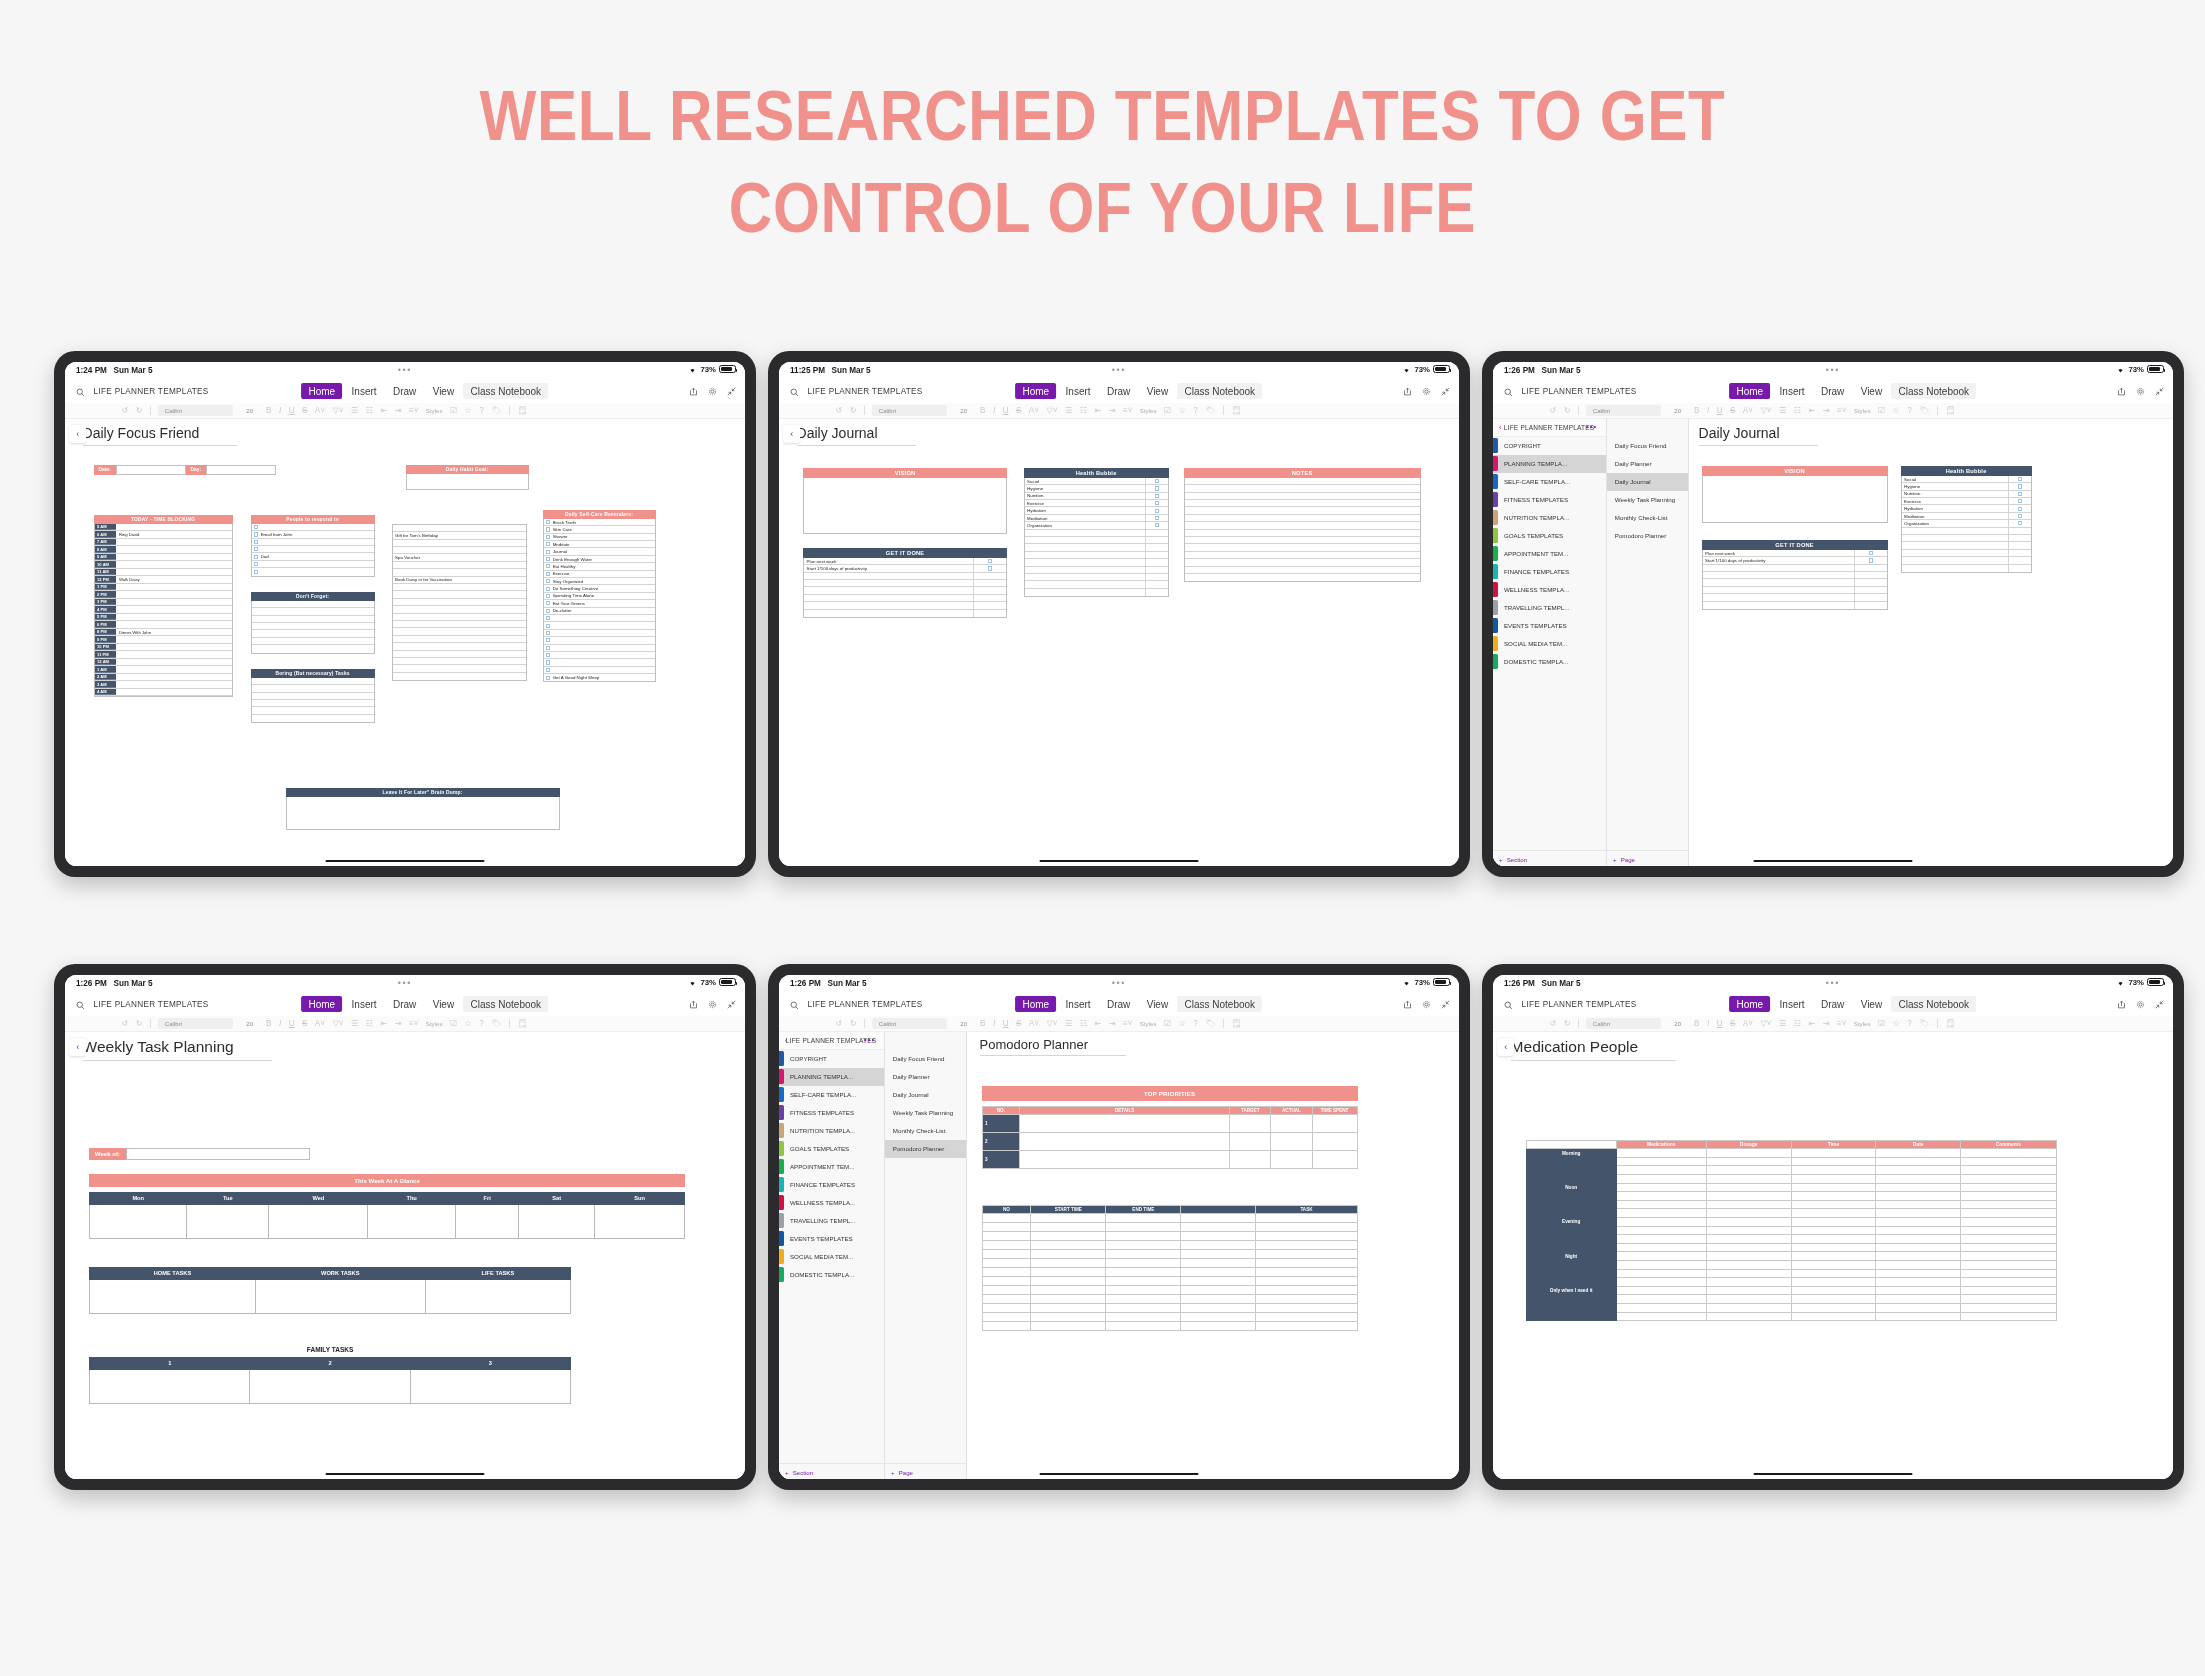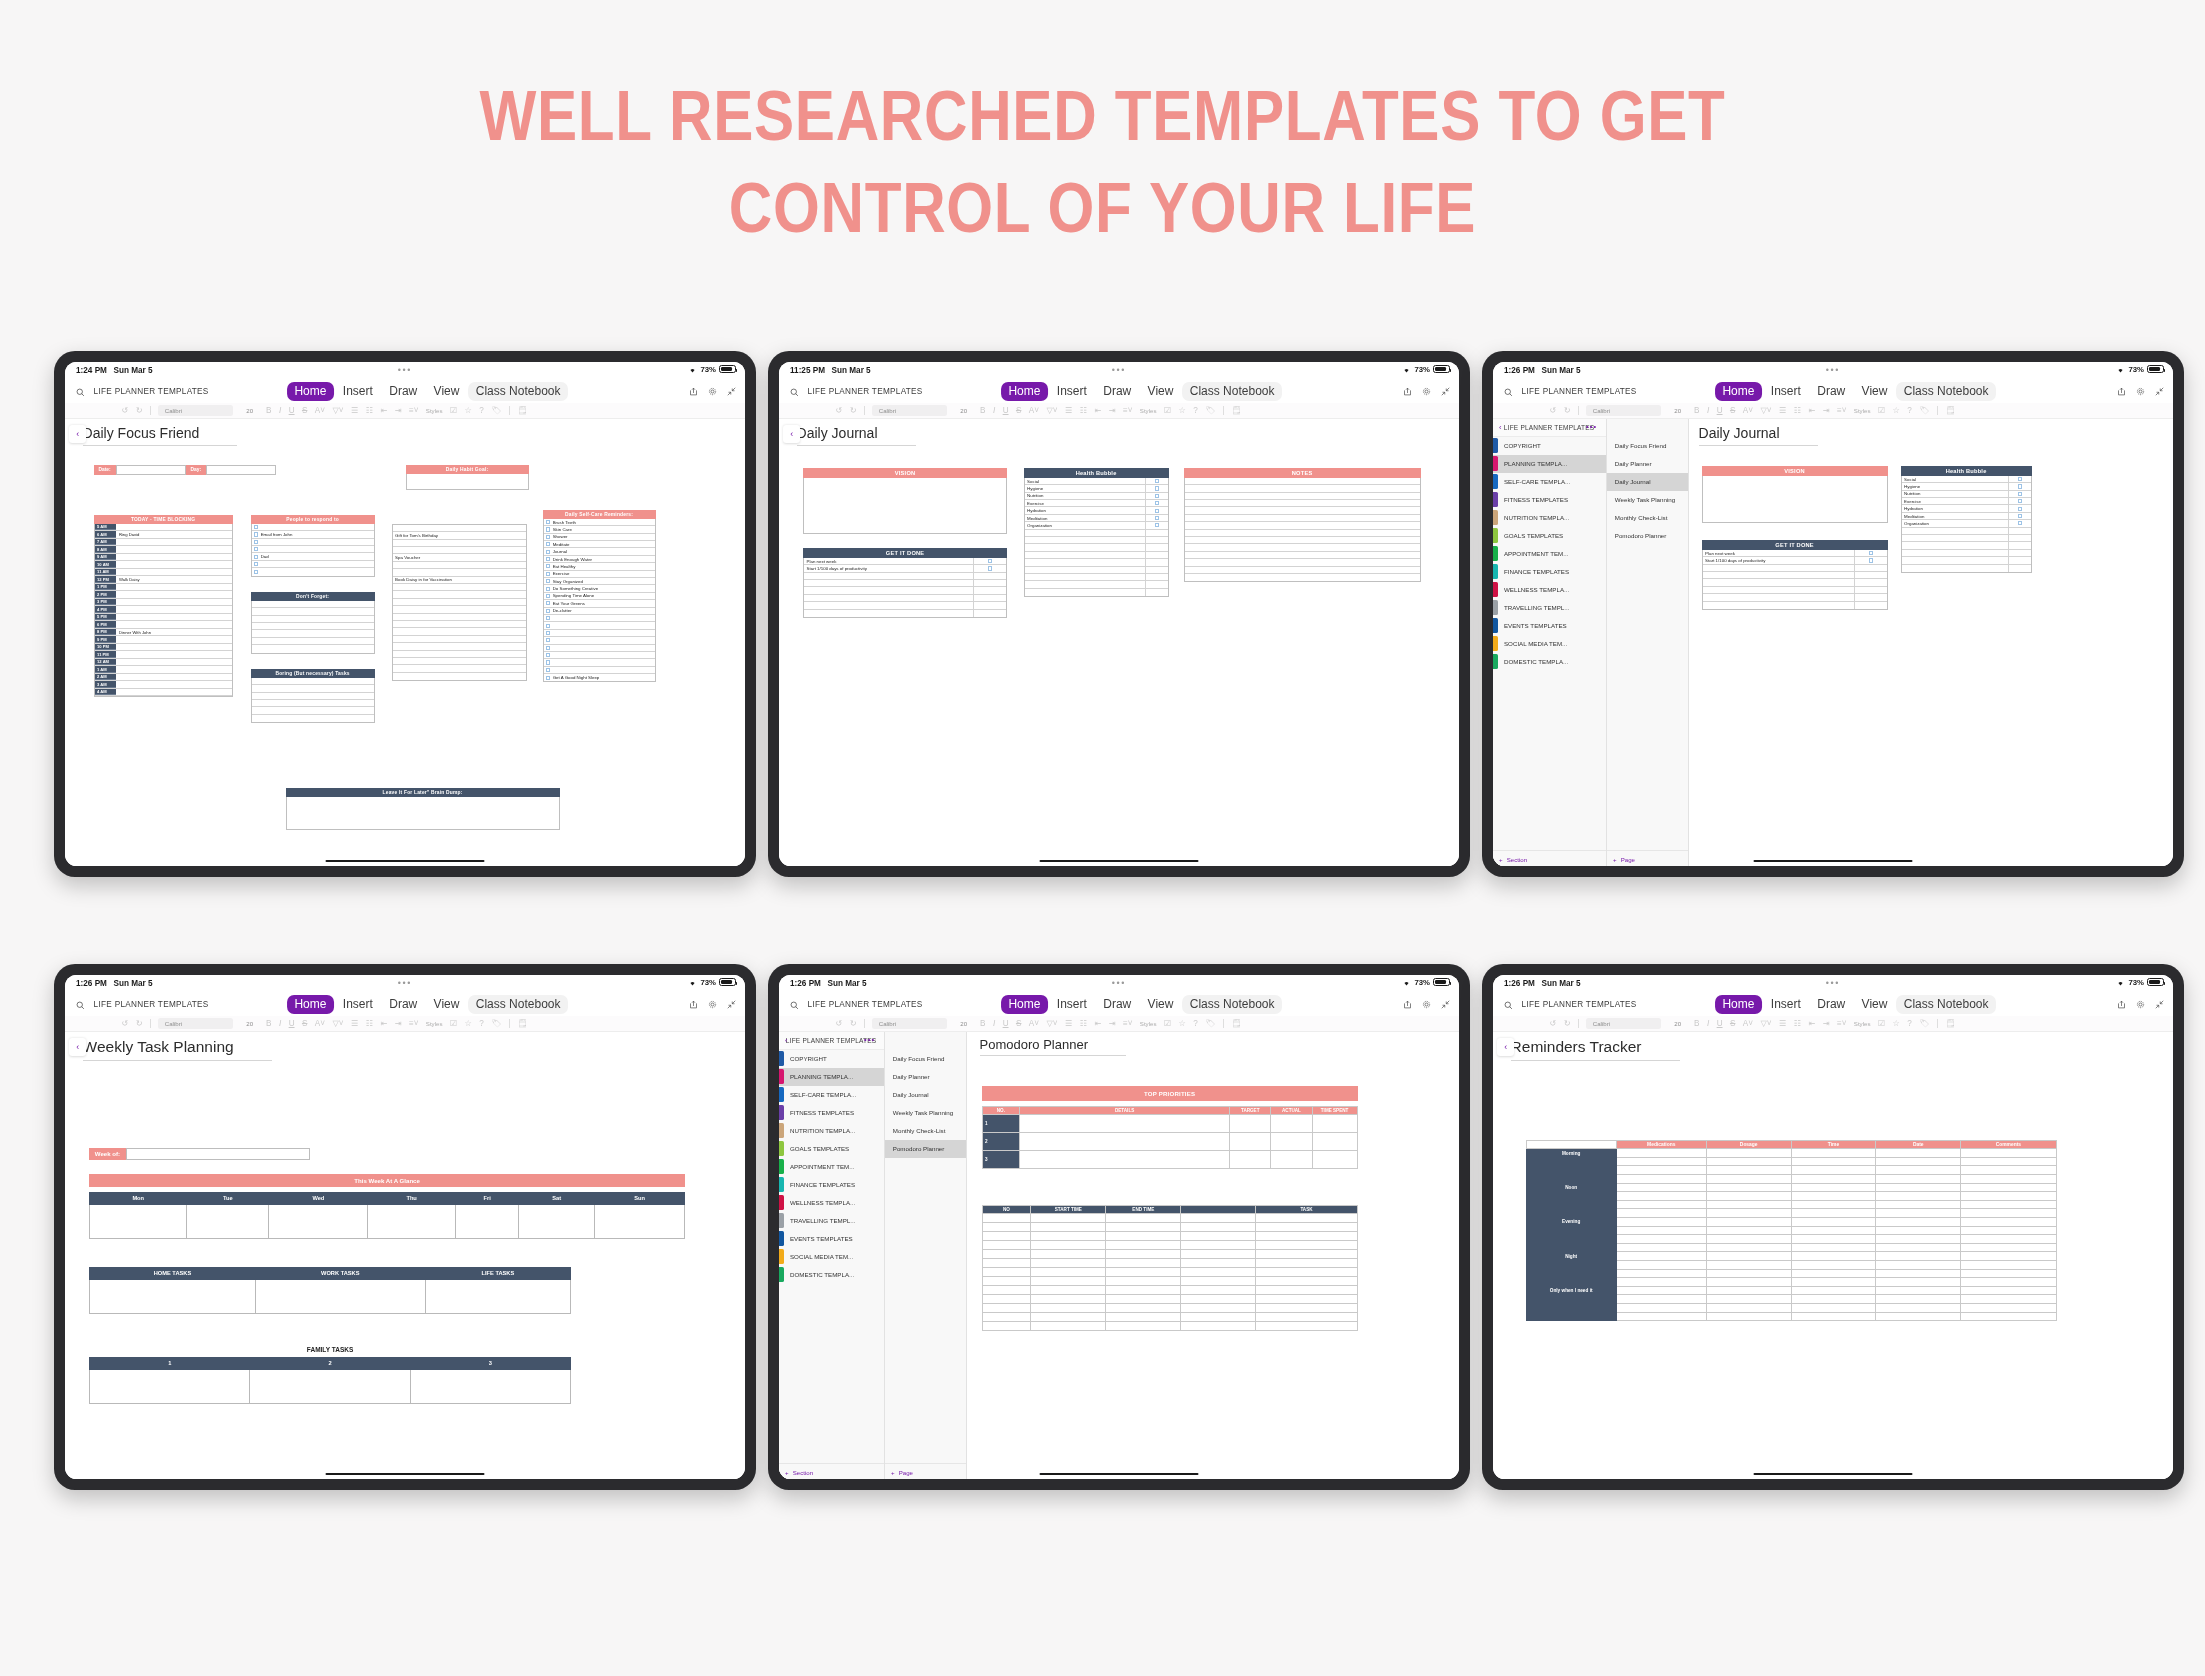--- a/index.html
+++ b/index.html
@@ -73,21 +73,21 @@
   .search-ico { position: absolute; left: 11.4px; top: 5.7px; }
   .appname {
     position: absolute; left: 29px; top: 7.4px;
     font-size: 8.2px; letter-spacing: 0.3px; color: #3a3a3a;
   }
   .tabs {
     position: absolute; left: 50%; transform: translateX(-42%);
     display: flex; align-items: center; gap: 1.6px;
   }
   .tab {
-    font-size: 12px; color: #3d3d3d; padding: 2.5px 7.4px; border-radius: 7px;
+    font-size: 10px; color: #3d3d3d; padding: 2.5px 7.4px; border-radius: 2px;
     white-space: nowrap;
   }
   .tab.active { background: #7719aa; color: #fff; font-weight: 500; }
   .tab.boxed { background: #f2f2f2; }
   .appbar-right { position: absolute; right: 9.8px; top: 4.9px; display: flex; gap: 9.8px; align-items: center; }
 
   .toolbar {
     height: 16.3px; background: #fcfbfc; border-bottom: 0.8px solid #ededed;
     display: flex; align-items: center; gap: 7.4px;
     padding: 0 11.4px 0 57px;
@@ -1678,21 +1678,21 @@
         <span class="tb-ico">☑</span>
         <span class="tb-ico">☆</span>
         <span class="tb-ico">?</span>
         <span class="tb-ico">🏷</span>
         <span class="tb-sep"></span>
         <span class="tb-ico">🗒</span>
       </div>
 
       <div class="docarea">
         <div class="backchev">‹</div>
-        <div class="doctitle" style="font-size:15.5px">Reminders Tracker</div>
+        <div class="doctitle" style="font-size:15.5px">Medication People</div>
 
         <table class="tbl" style="position:absolute; left:33px; top:108px; width:531px;">
           <tbody>
               <tr id="mt-head">
                 <th style="font-size: 4.9px; font-weight: 600; text-align: center; width: 17%; background: rgb(255, 255, 255);"></th>
                 <th style="font-size: 4.9px; font-weight: 600; text-align: center; width: 17%; background: rgb(240, 145, 140); color: rgb(255, 255, 255);">Medications</th>
                 <th style="font-size: 4.9px; font-weight: 600; text-align: center; width: 16%; background: rgb(240, 145, 140); color: rgb(255, 255, 255);">Dosage</th>
                 <th style="font-size: 4.9px; font-weight: 600; text-align: center; width: 16%; background: rgb(240, 145, 140); color: rgb(255, 255, 255);">Time</th>
                 <th style="font-size: 4.9px; font-weight: 600; text-align: center; width: 16%; background: rgb(240, 145, 140); color: rgb(255, 255, 255);">Date</th>
                 <th style="font-size: 4.9px; font-weight: 600; text-align: center; width: 18%; background: rgb(240, 145, 140); color: rgb(255, 255, 255);">Comments</th>

